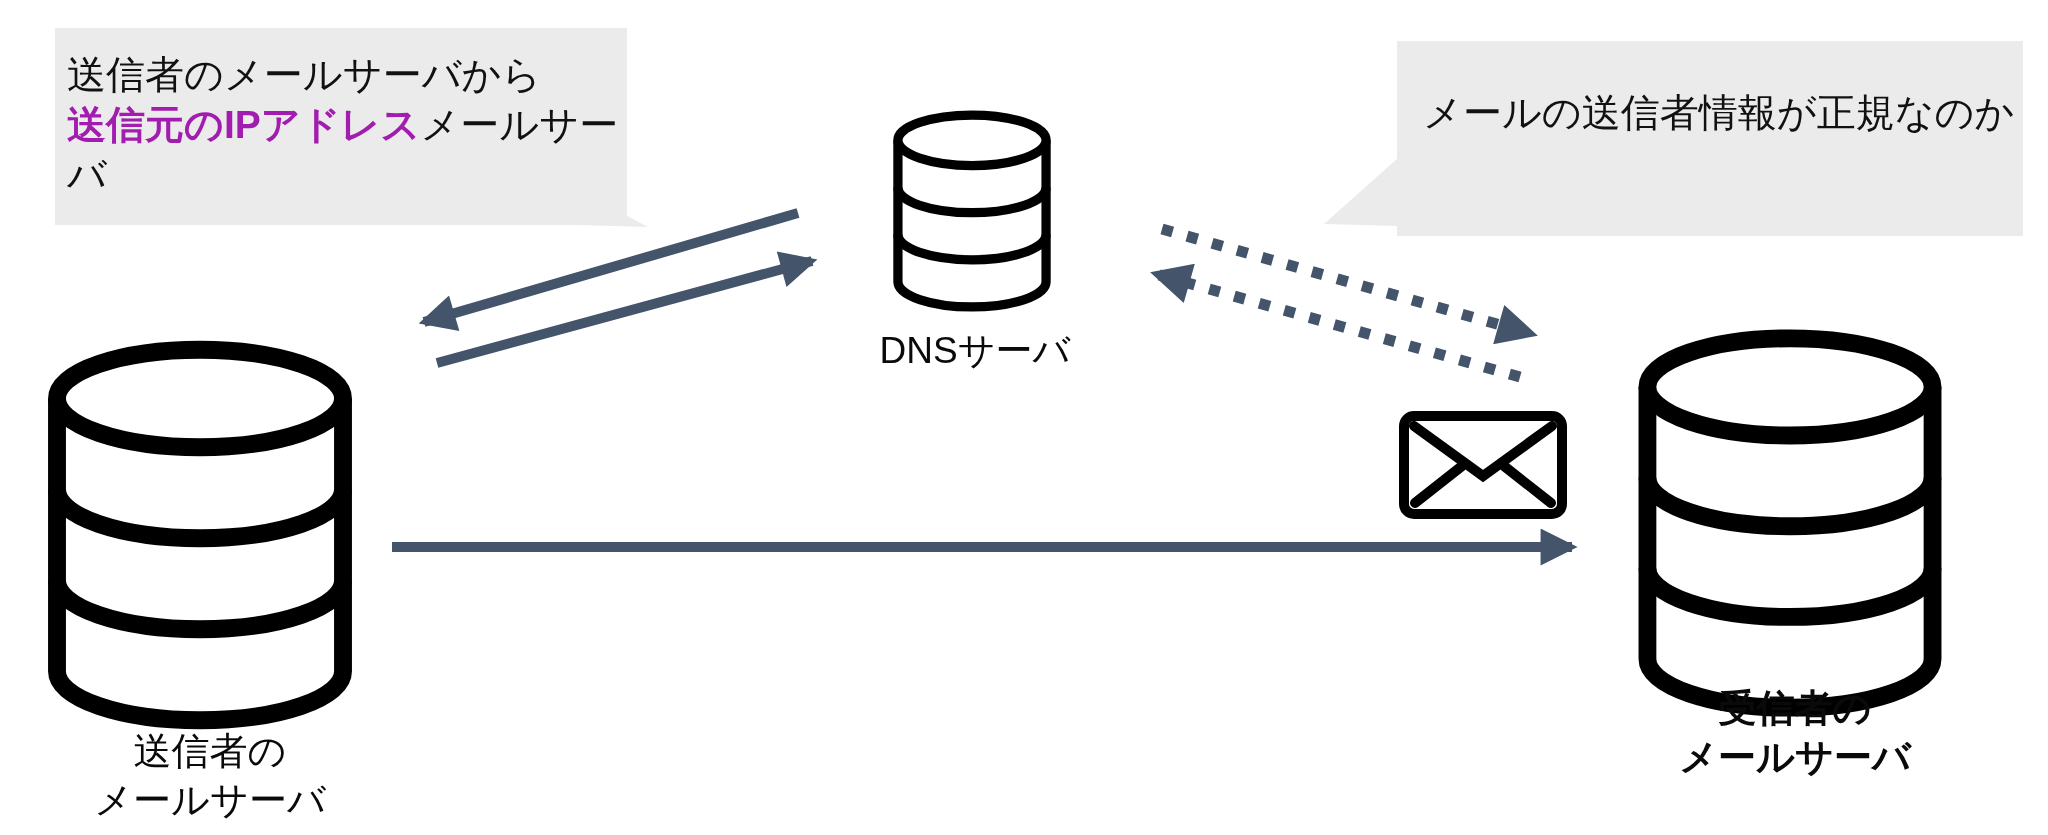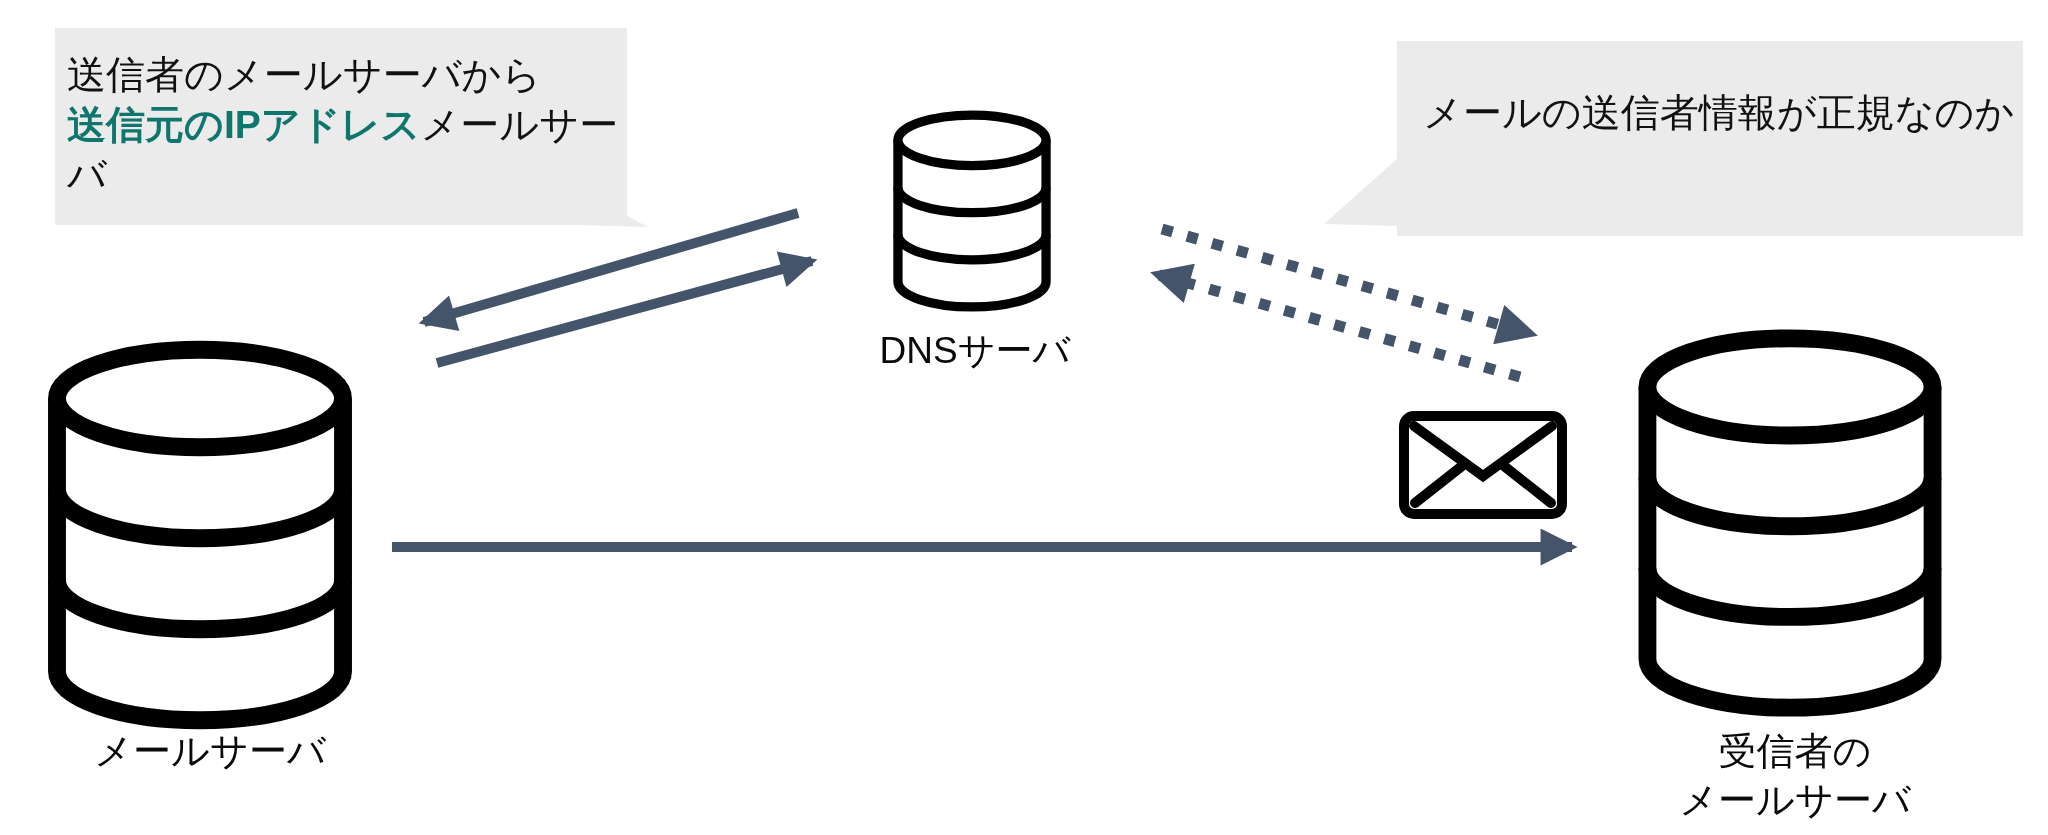--- a/index.html
+++ b/index.html
@@ -14,31 +14,31 @@
   .overlay{position:absolute;left:0;top:0;z-index:1;}
   .arrow{stroke:#44546a;stroke-width:10;fill:none;}
   .arrow.dotted{stroke-width:11;stroke-dasharray:11 15;stroke-linecap:butt;}
   .callout{
     position:absolute;z-index:2;
     background:#ebebeb;
     font-size:39px;line-height:50px;
     color:#111;
     box-sizing:border-box;
   }
-  .callout .hl{color:#0f766e;font-weight:700;}
+  .callout .hl{color:#a21caf;font-weight:700;}
   .callout-left{left:13px;top:28px;width:572px;height:197px;padding:22px 8px 0 12px;margin-left:42px;}
   .callout-right{left:1397px;top:41px;width:626px;height:195px;padding:46px 8px 15px 26px;line-height:52px;}
   .node-label{
     position:absolute;z-index:2;
     text-align:center;color:#0a0a0a;
     font-size:38px;line-height:49px;white-space:nowrap;
   }
   .dns-label{left:850px;top:331px;width:250px;font-size:37px;line-height:40px;}
   .sender-label{left:45px;top:727px;width:330px;}
-  .receiver-label{left:1630px;top:727px;width:330px;}
+  .receiver-label{left:1630px;top:684px;width:330px;font-weight:bold;}
   .icon{position:absolute;z-index:2;}
   .icon.sender{left:35px;top:340px;}
   .icon.receiver{left:1628px;top:324px;}
   .icon.dns{left:886px;top:110px;}
   .icon.envelope{left:1398px;top:410px;}
 </style>
 </head>
 <body>
 
 <div class="canvas">
@@ -86,20 +86,21 @@
 
   <svg class="icon dns" width="172" height="202" xmlns="http://www.w3.org/2000/svg">
     <use href="#db" xlink:href="#db" xmlns:xlink="http://www.w3.org/1999/xlink"></use>
   </svg>
   <div class="node-label dns-label">DNSサーバ</div>
 
   <svg class="icon sender" width="330" height="390" xmlns="http://www.w3.org/2000/svg">
     <use href="#db" xlink:href="#db" xmlns:xlink="http://www.w3.org/1999/xlink"></use>
   </svg>
   <div class="node-label sender-label">
+    <div>送信者の</div>
     <div>メールサーバ</div>
   </div>
 
   <svg class="icon receiver" width="324" height="398" xmlns="http://www.w3.org/2000/svg">
     <use href="#db" xlink:href="#db" xmlns:xlink="http://www.w3.org/1999/xlink"></use>
   </svg>
   <div class="node-label receiver-label">
     <div>受信者の</div>
     <div>メールサーバ</div>
   </div>

